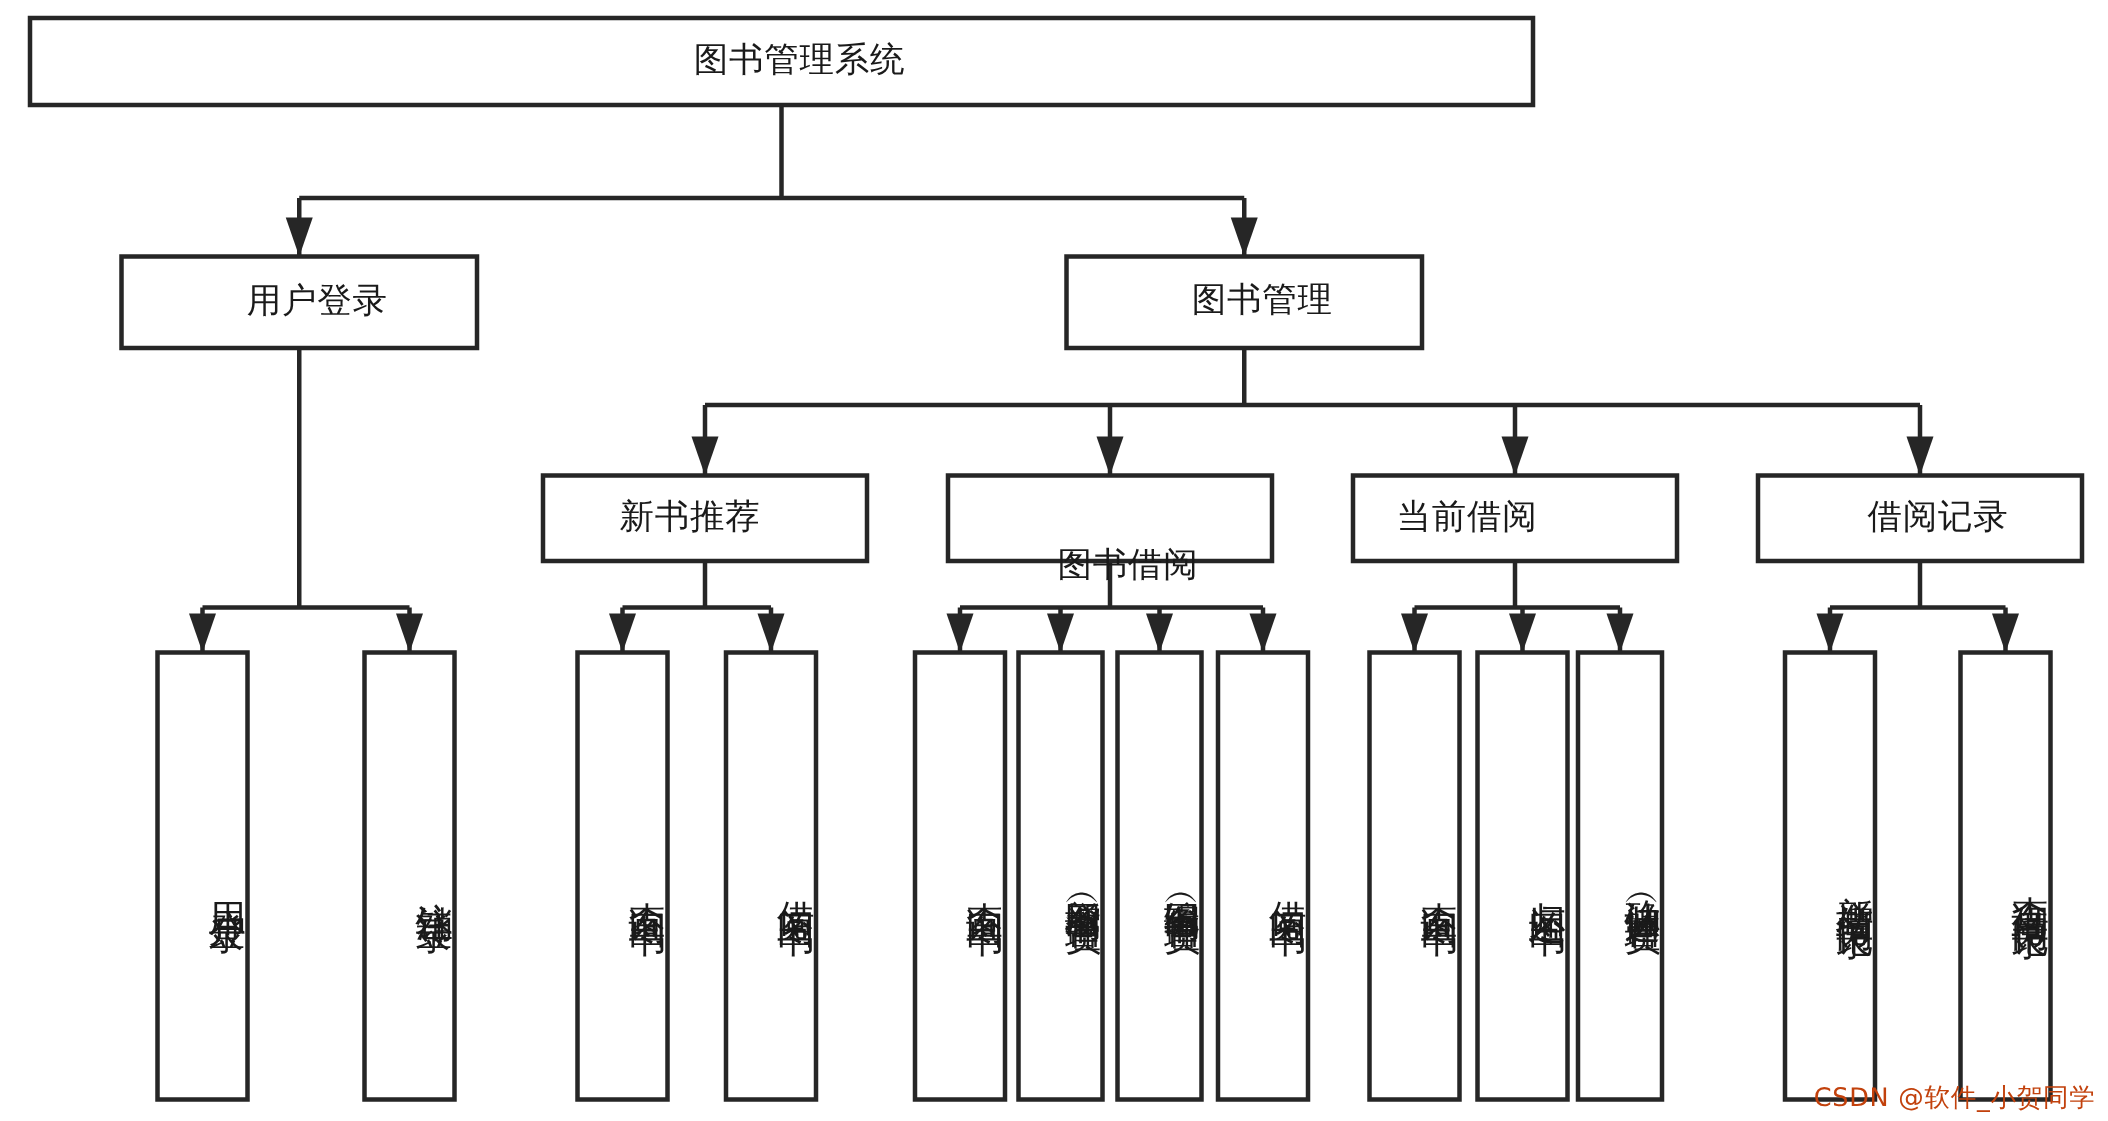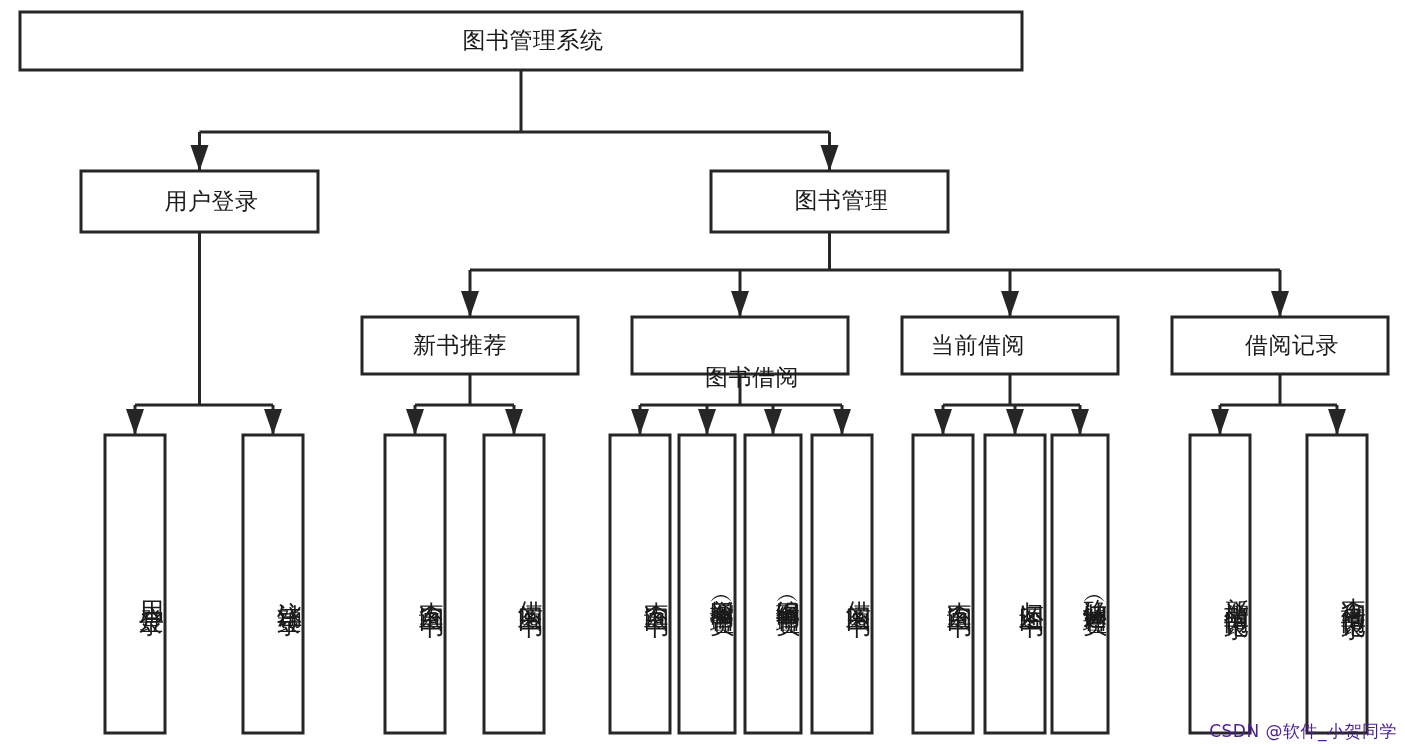--- a/index.html
+++ b/index.html
@@ -69,21 +69,21 @@
   }
   .node-label.vertical.tall {
     font-size: 24px;
     letter-spacing: 2px;
   }
   .watermark {
     position: absolute;
     right: 8px;
     bottom: 4px;
     font-size: 17px;
-    color: #4c1d95;
+    color: #c2410c;
     font-family: "DejaVu Sans", "Liberation Sans", sans-serif;
     letter-spacing: 0.5px;
     white-space: nowrap;
   }
 </style>
 </head>
 <body>
 
 <div id="diagram-root">
 

